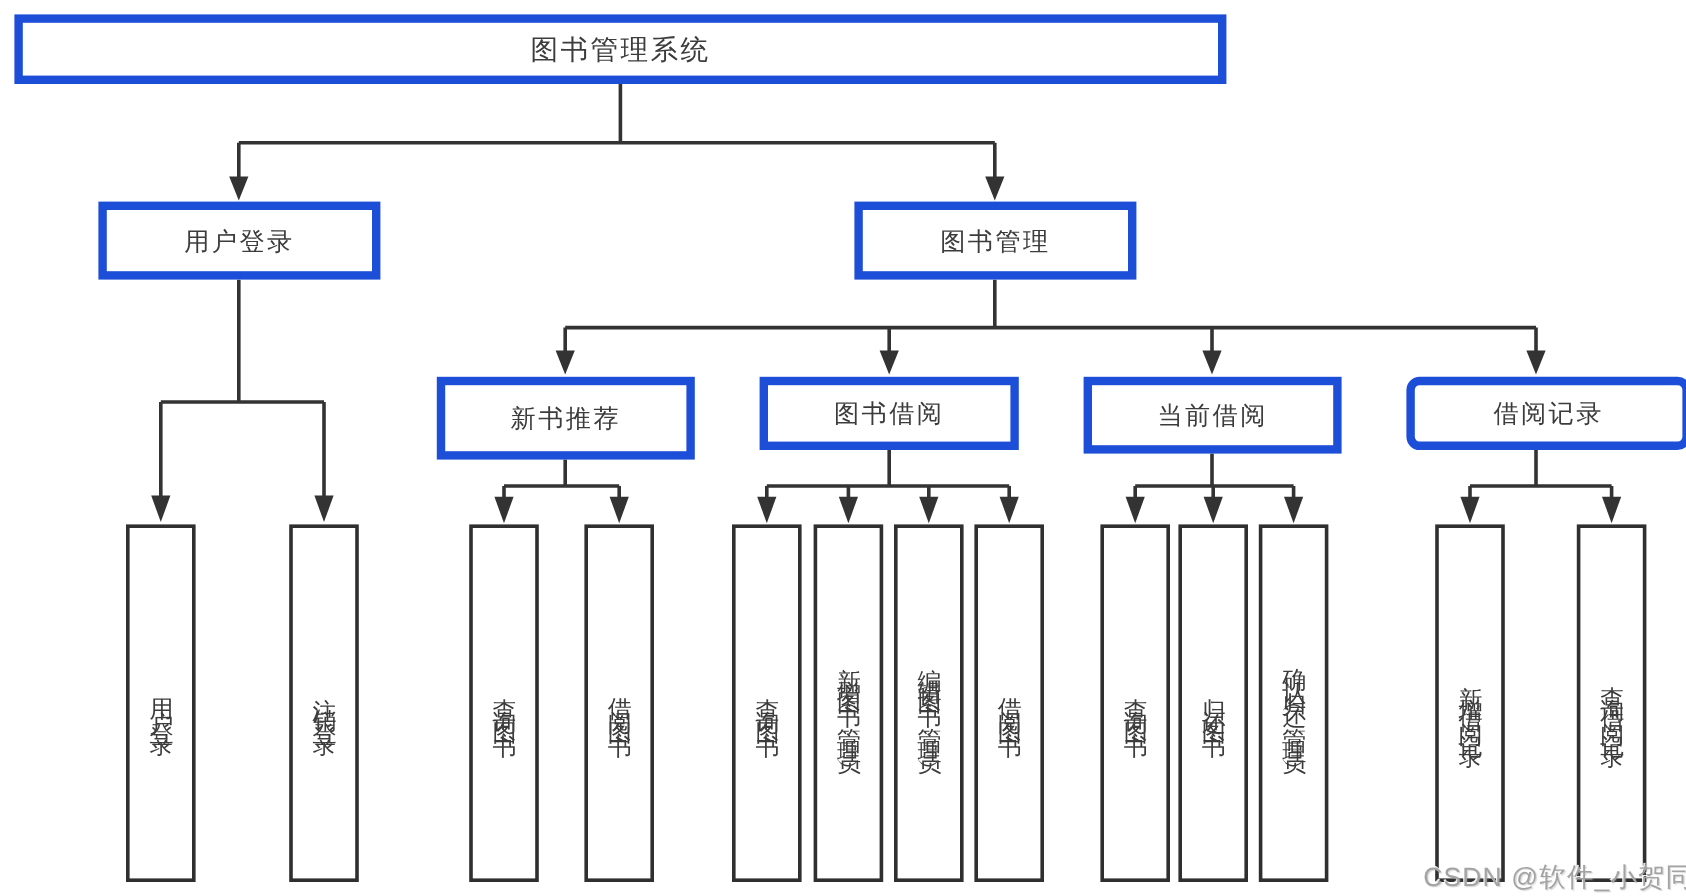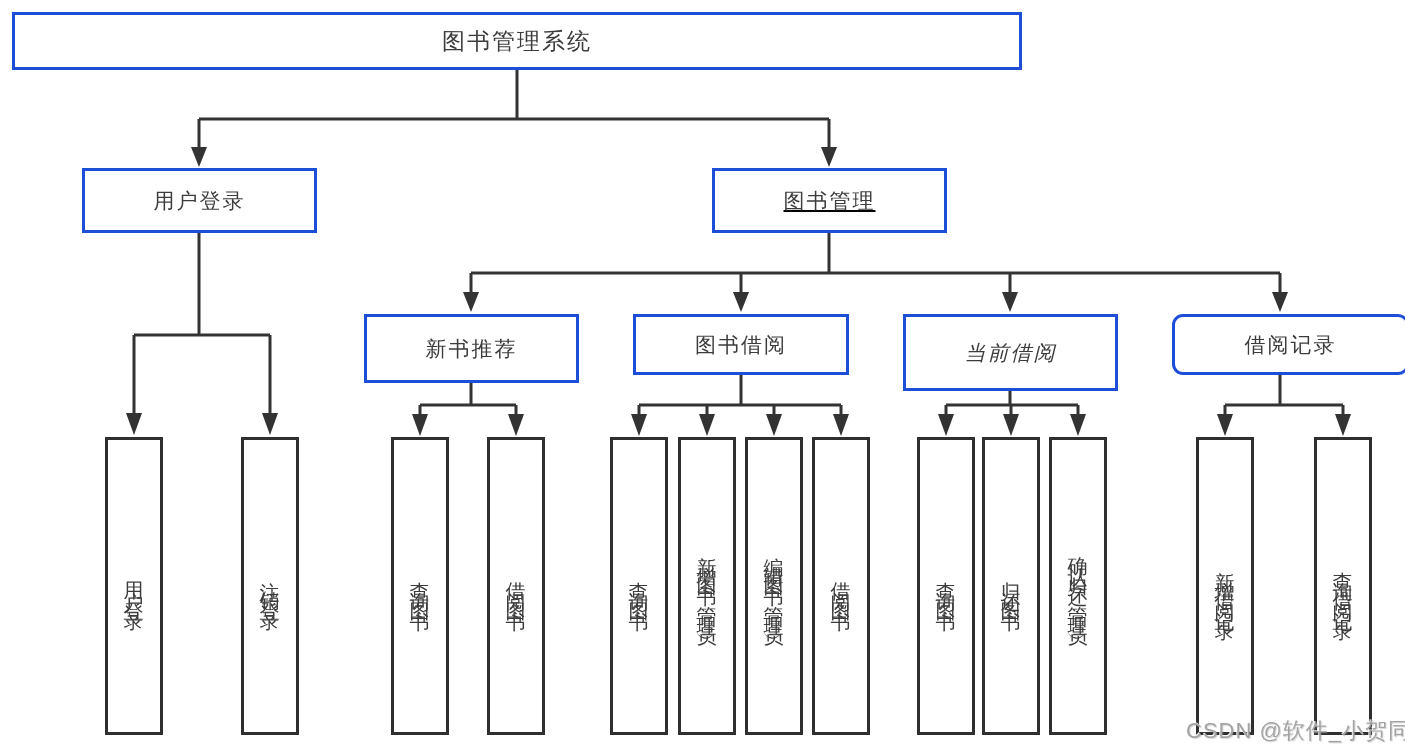--- a/index.html
+++ b/index.html
@@ -19,21 +19,21 @@
     position: absolute;
     left: 0;
     top: 0;
     z-index: 1;
     pointer-events: none;
   }
   .hbox {
     position: absolute;
     box-sizing: border-box;
     background: #ffffff;
-    border: 3px solid #1d4ed8;
+    border: 7px solid #1d4ed8;
     display: flex;
     align-items: center;
     justify-content: center;
     z-index: 2;
   }
   .hbox span {
     font-size: 21px;
     letter-spacing: 2px;
     color: #3c3c3c;
     white-space: nowrap;
@@ -112,31 +112,31 @@
     </g>
   </svg>
 
   <div class="hbox root" style="left:12px; top:12px; width:1010px; height:58px;">
     <span>图书管理系统</span>
   </div>
 
   <div class="hbox" style="left:82px; top:168px; width:235px; height:65px;">
     <span>用户登录</span>
   </div>
-  <div class="hbox" style="left:712px; top:168px; width:235px; height:65px;text-decoration:underline;">
+  <div class="hbox" style="left:712px; top:168px; width:235px; height:65px;">
     <span>图书管理</span>
   </div>
 
   <div class="hbox" style="left:364px; top:314px; width:215px; height:69px;">
     <span>新书推荐</span>
   </div>
   <div class="hbox" style="left:633px; top:314px; width:216px; height:61px;text-align:right;">
     <span>图书借阅</span>
   </div>
-  <div class="hbox" style="left:903px; top:314px; width:215px; height:77px;font-style:italic;">
+  <div class="hbox" style="left:903px; top:314px; width:215px; height:64px;">
     <span>当前借阅</span>
   </div>
   <div class="hbox" style="left:1172px; top:314px; width:237px; height:61px;border-radius:11px;">
     <span>借阅记录</span>
   </div>
 
   <div class="vbox" style="left:105px;">
     <span>用户登录</span>
   </div>
   <div class="vbox" style="left:241px;">

